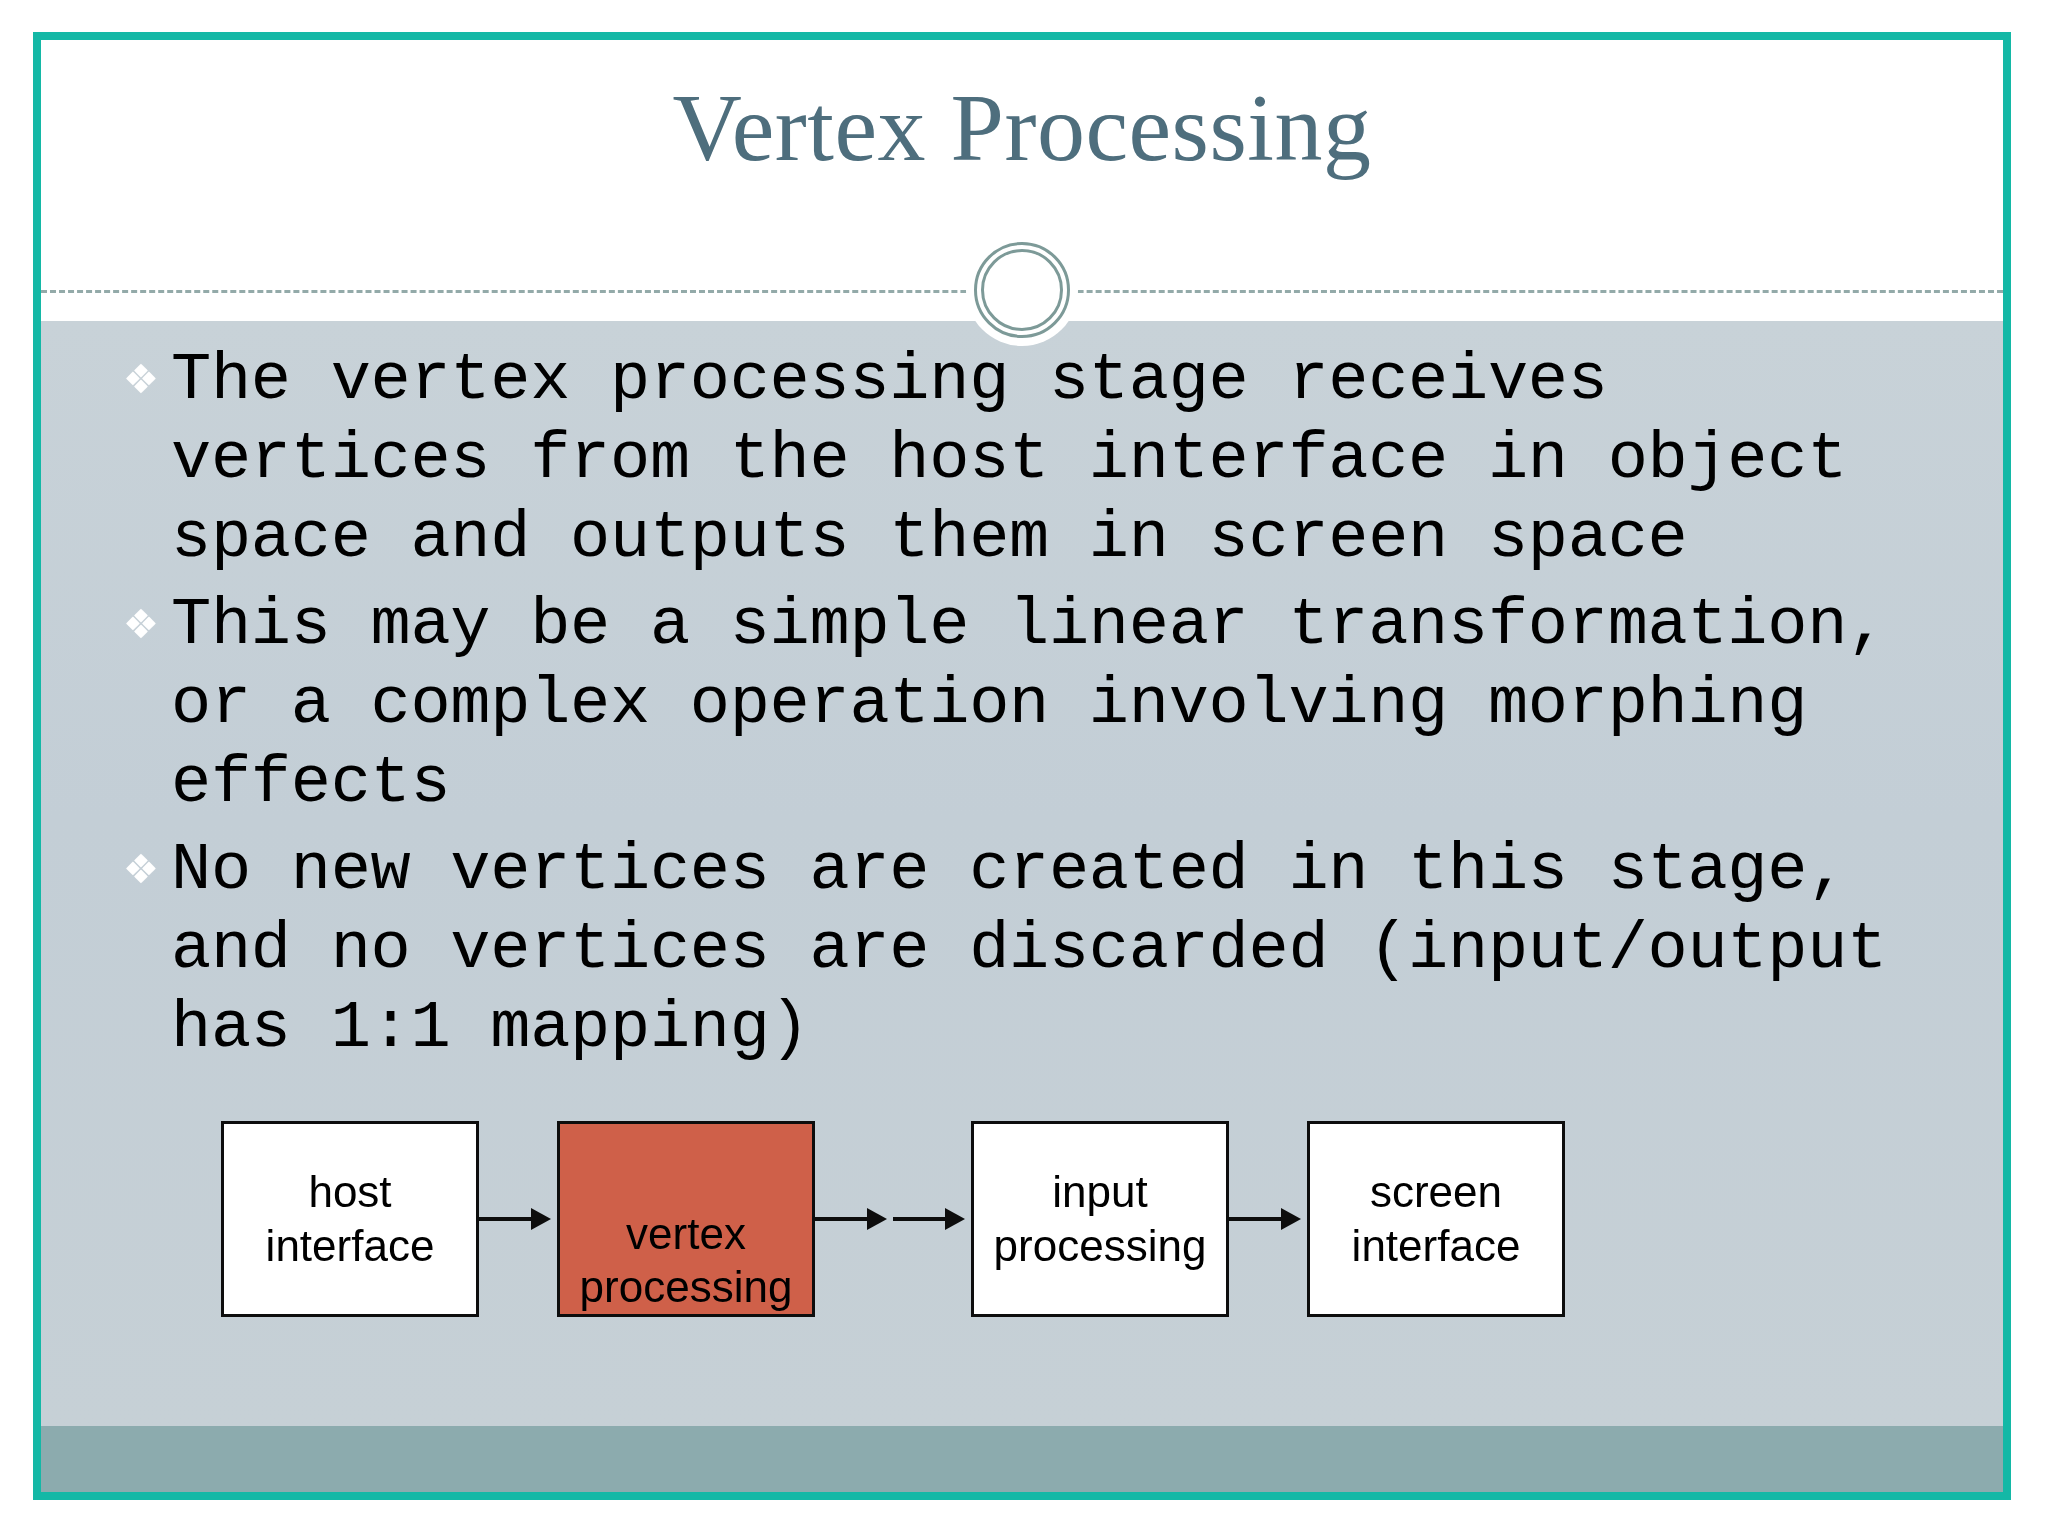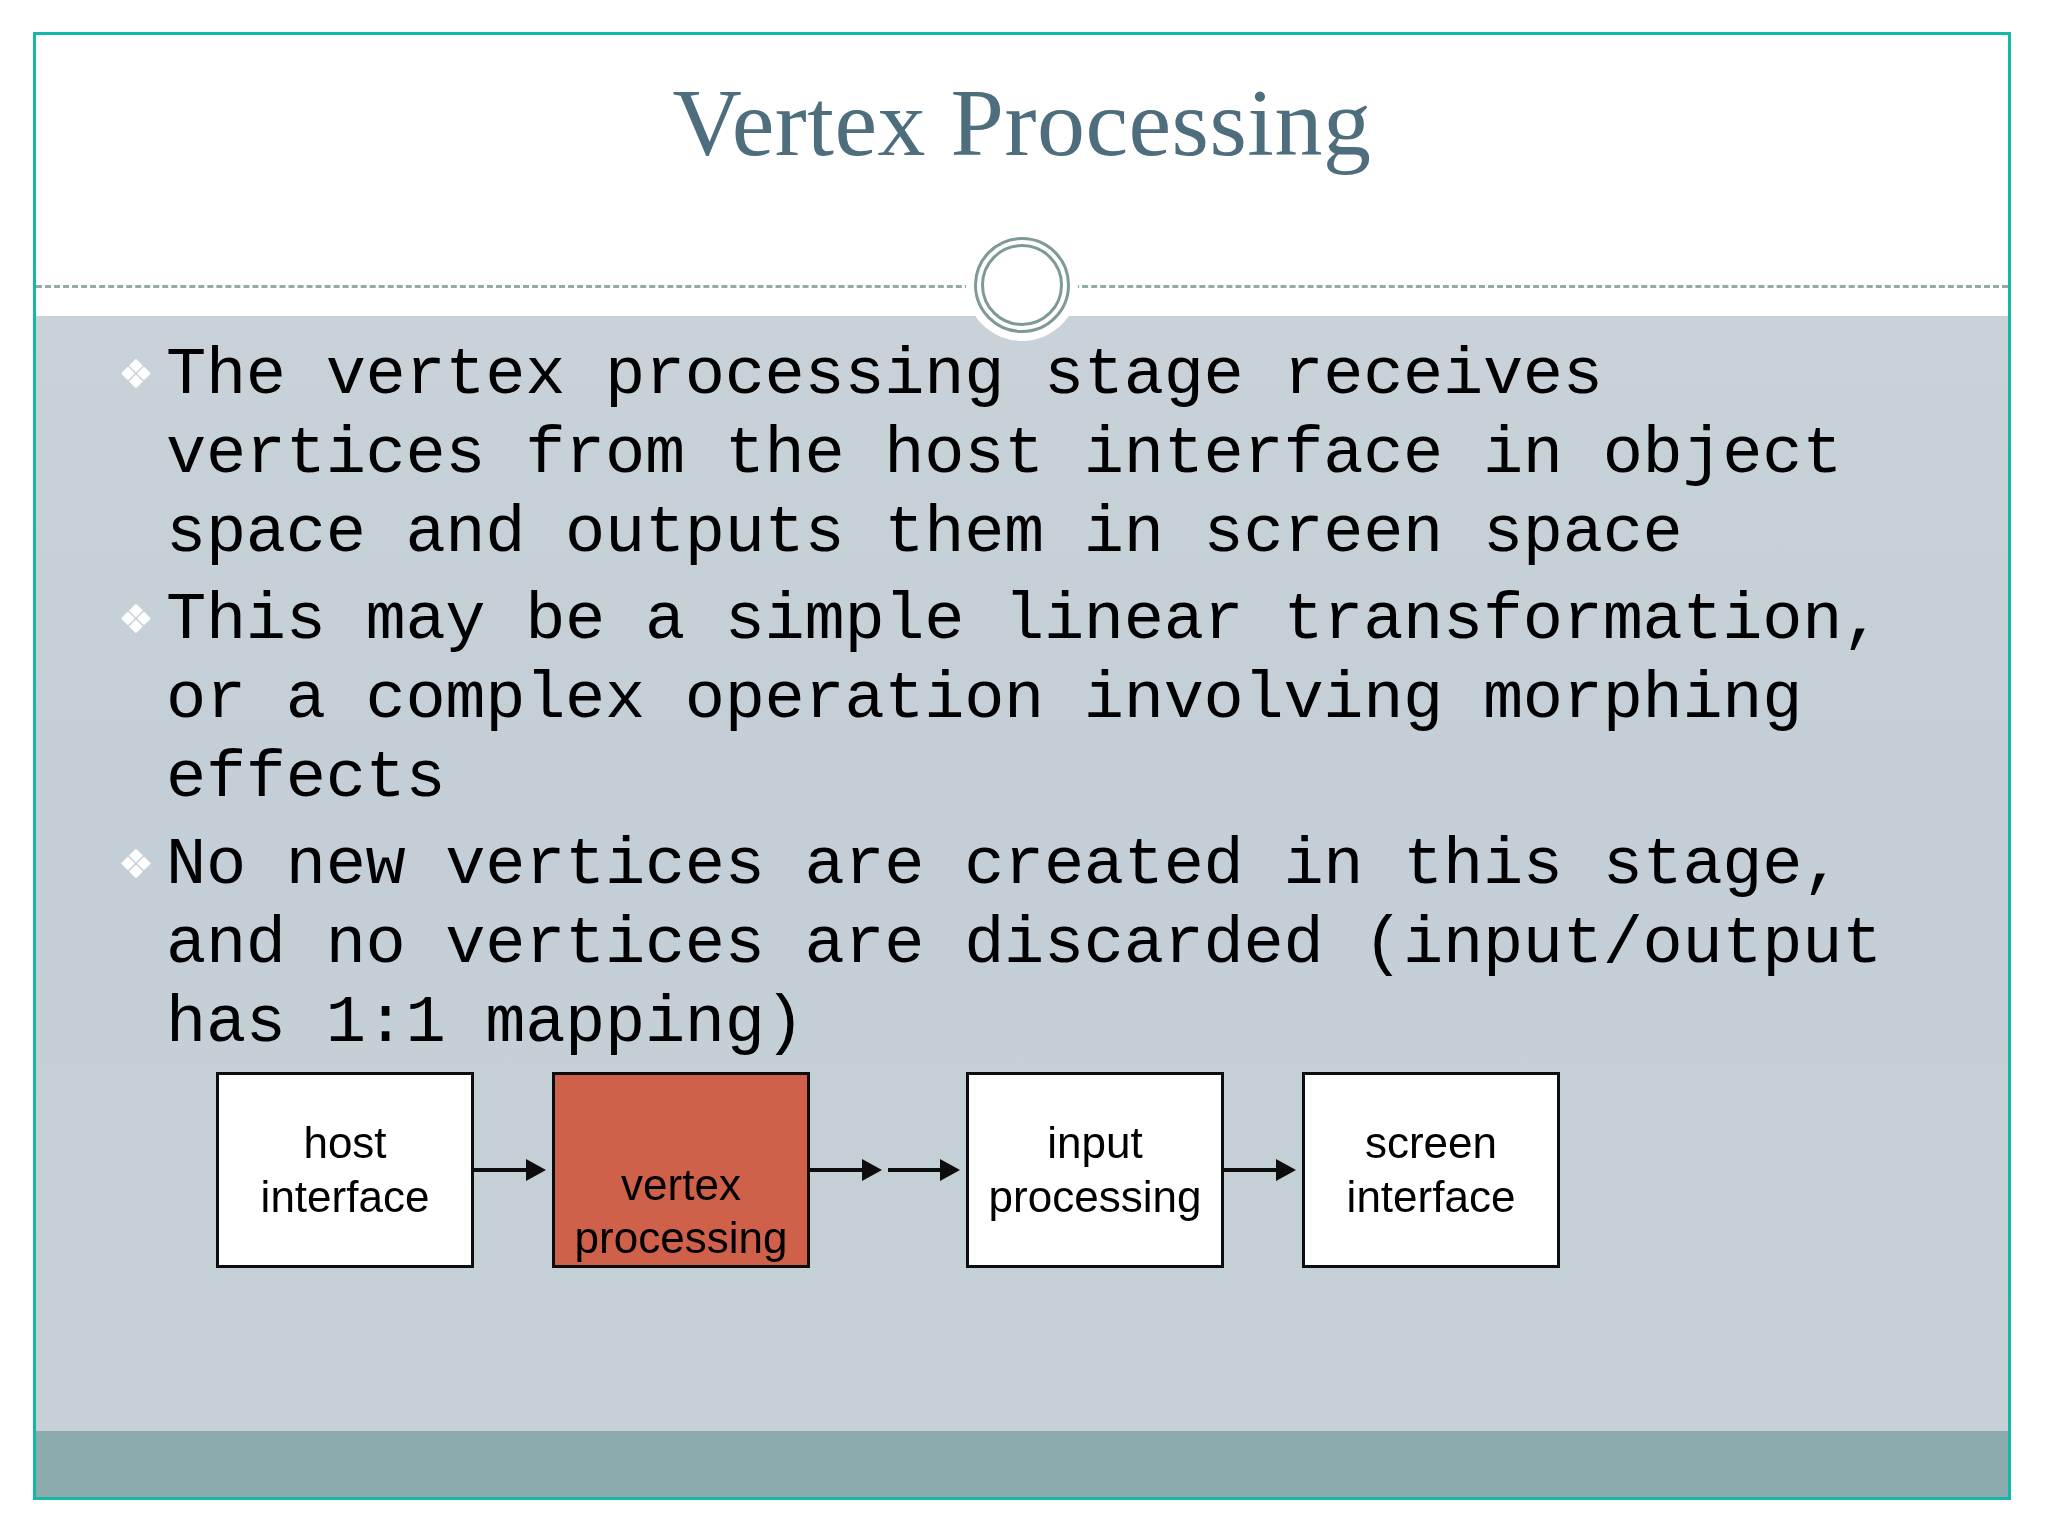--- a/index.html
+++ b/index.html
@@ -17,21 +17,21 @@
     font-family: "Liberation Serif", "DejaVu Serif", serif;
   }
 
   
   .slide-frame {
     position: absolute;
     left: 33px;
     top: 32px;
     width: 1978px;
     height: 1468px;
-    border: 3px solid #14b8a6;
+    border: 8px solid #14b8a6;
     box-sizing: border-box;
     background: #ffffff;
   }
 
   
   .title-band {
     position: absolute;
     left: 0;
     top: 0;
     width: 100%;
@@ -146,21 +146,21 @@
     font-size: 67px;
     line-height: 1.18;
     font-weight: 400;
     letter-spacing: -0.3px;
   }
 
   
   .pipeline {
     position: absolute;
     left: 180px;
-    top: 756px;
+    top: 800px;
     display: flex;
     align-items: center;
     border-radius: 15px;
   }
   .pipe-box {
     width: 258px;
     height: 196px;
     background: #ffffff;
     border: 3px solid #0d0d0d;
     box-sizing: border-box;

